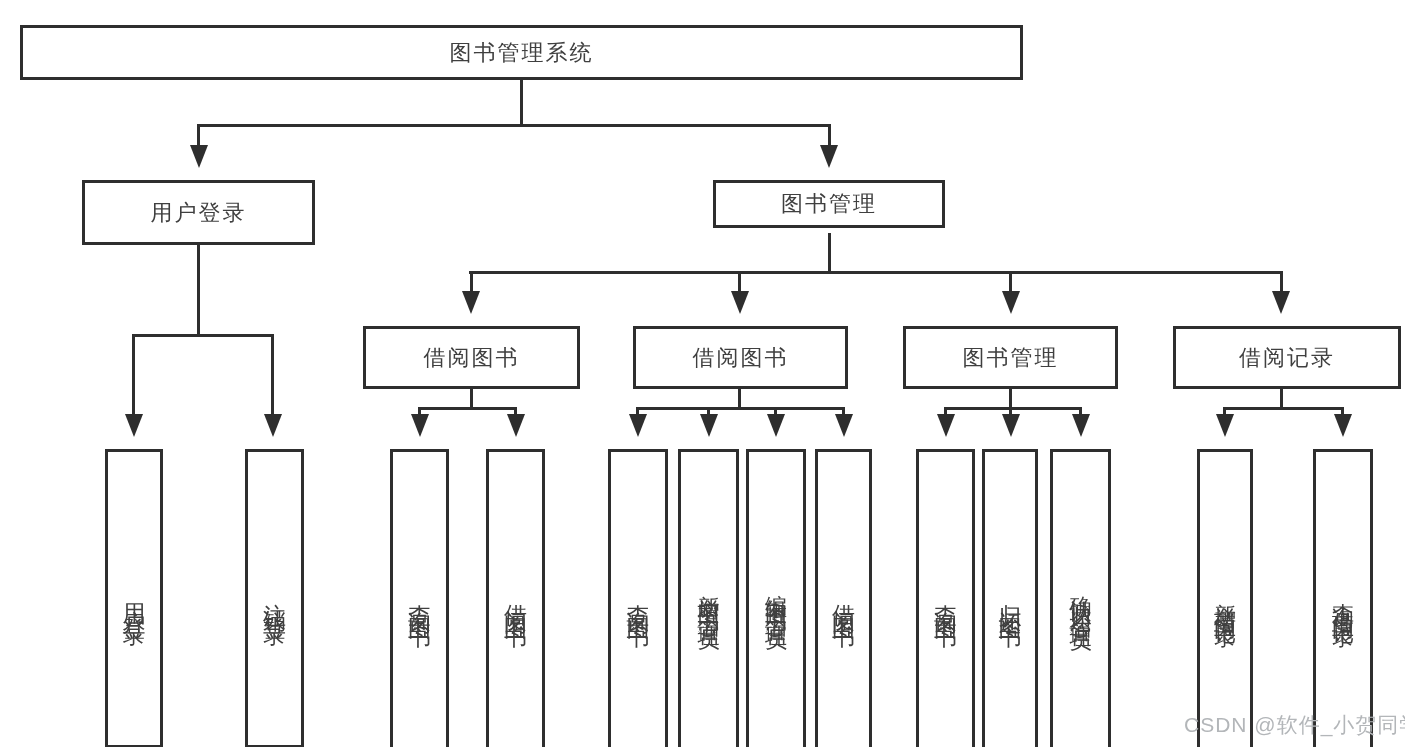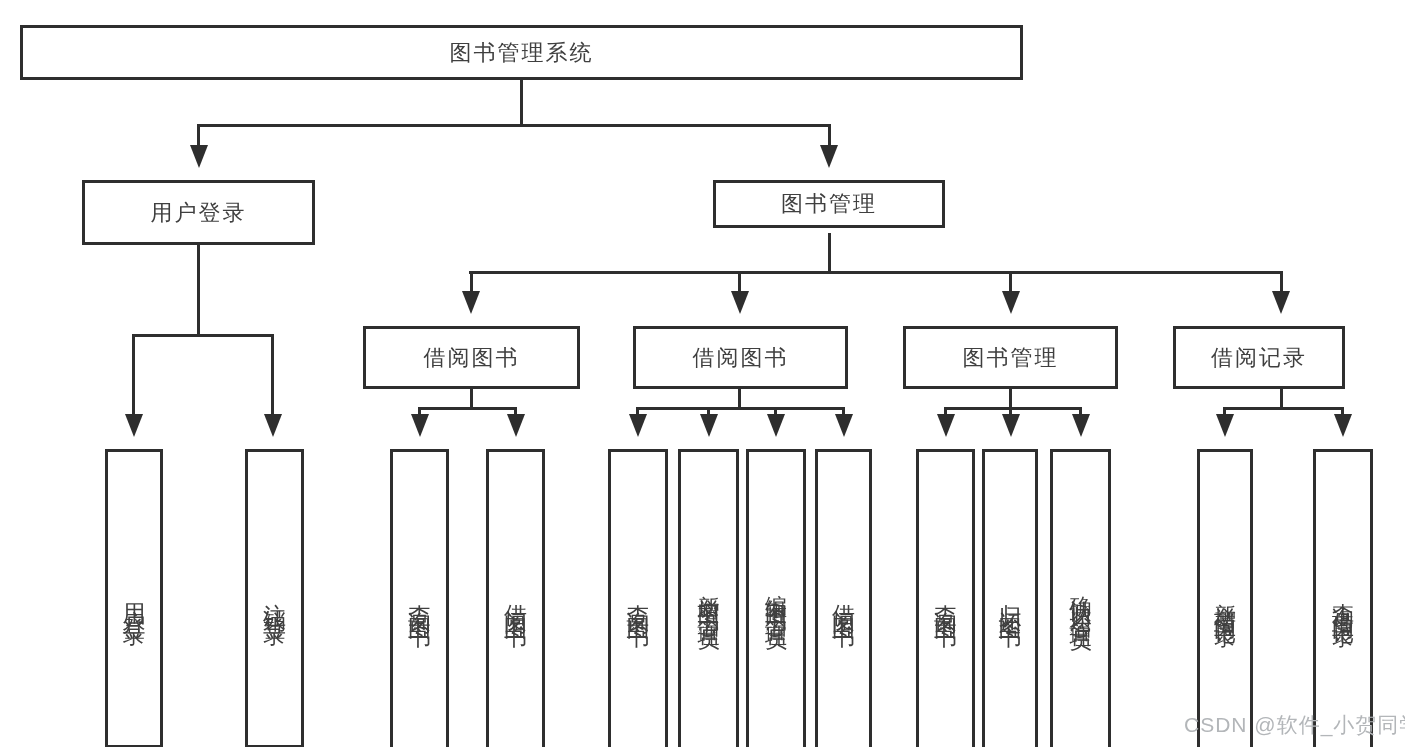--- a/index.html
+++ b/index.html
@@ -91,21 +91,21 @@
 
   <div class="box hbox" style="left:363px;top:314px;width:217px;height:63px;">
     <span>借阅图书</span>
   </div>
   <div class="box hbox" style="left:633px;top:314px;width:215px;height:63px;">
     <span>借阅图书</span>
   </div>
   <div class="box hbox" style="left:903px;top:314px;width:215px;height:63px;">
     <span>图书管理</span>
   </div>
-  <div class="box hbox" style="left:1173px;top:314px;width:172px;height:63px;">
+  <div class="box hbox" style="left:1173px;top:314px;width:228px;height:63px;">
     <span>借阅记录</span>
   </div>
 
   <div class="vl" style="left:470px;top:377px;height:33px;"></div>
   <div class="hl" style="left:418px;top:407px;width:99px;"></div>
   <div class="vl" style="left:418px;top:407px;height:12px;"></div>
   <div class="arrow" style="left:411px;top:414px;"></div>
   <div class="vl" style="left:514px;top:407px;height:12px;"></div>
   <div class="arrow" style="left:507px;top:414px;"></div>
 

